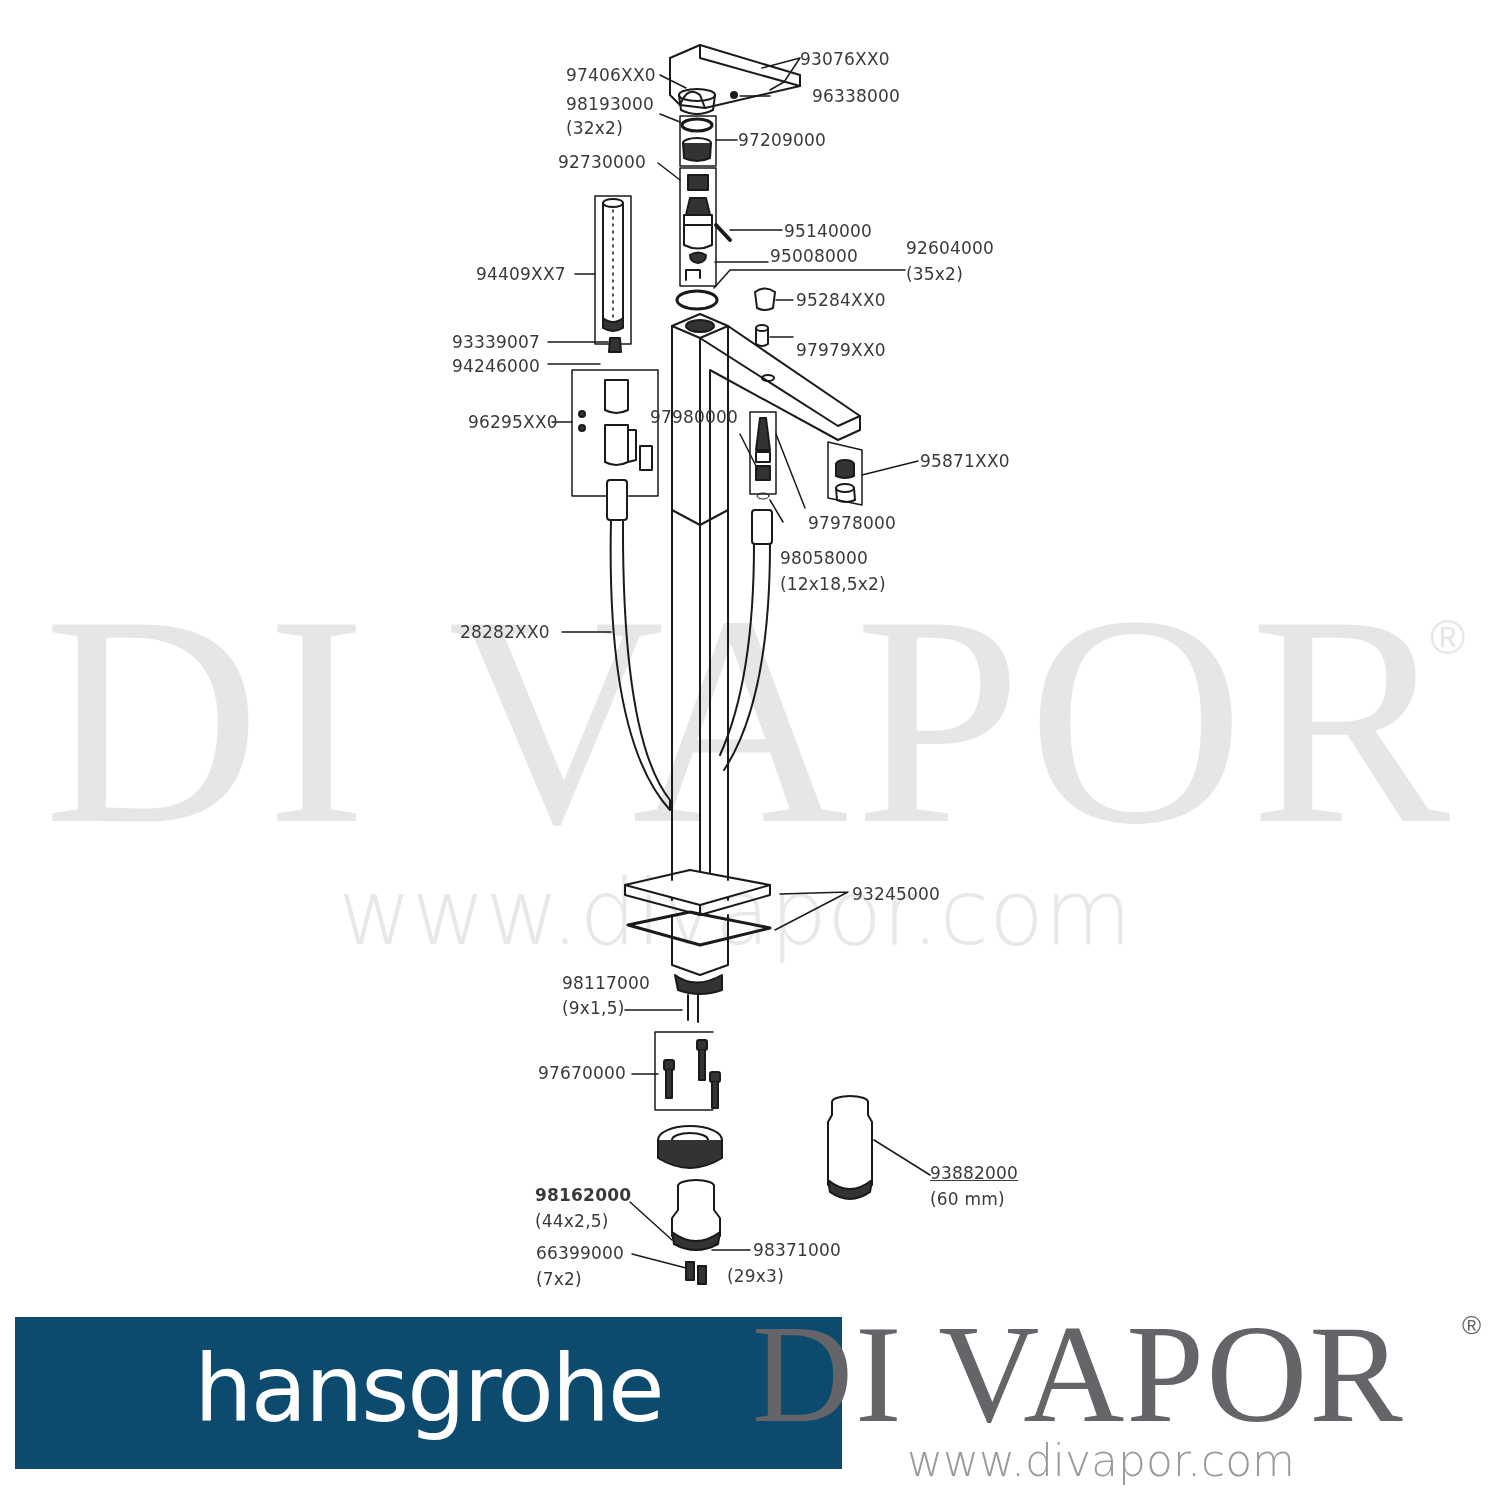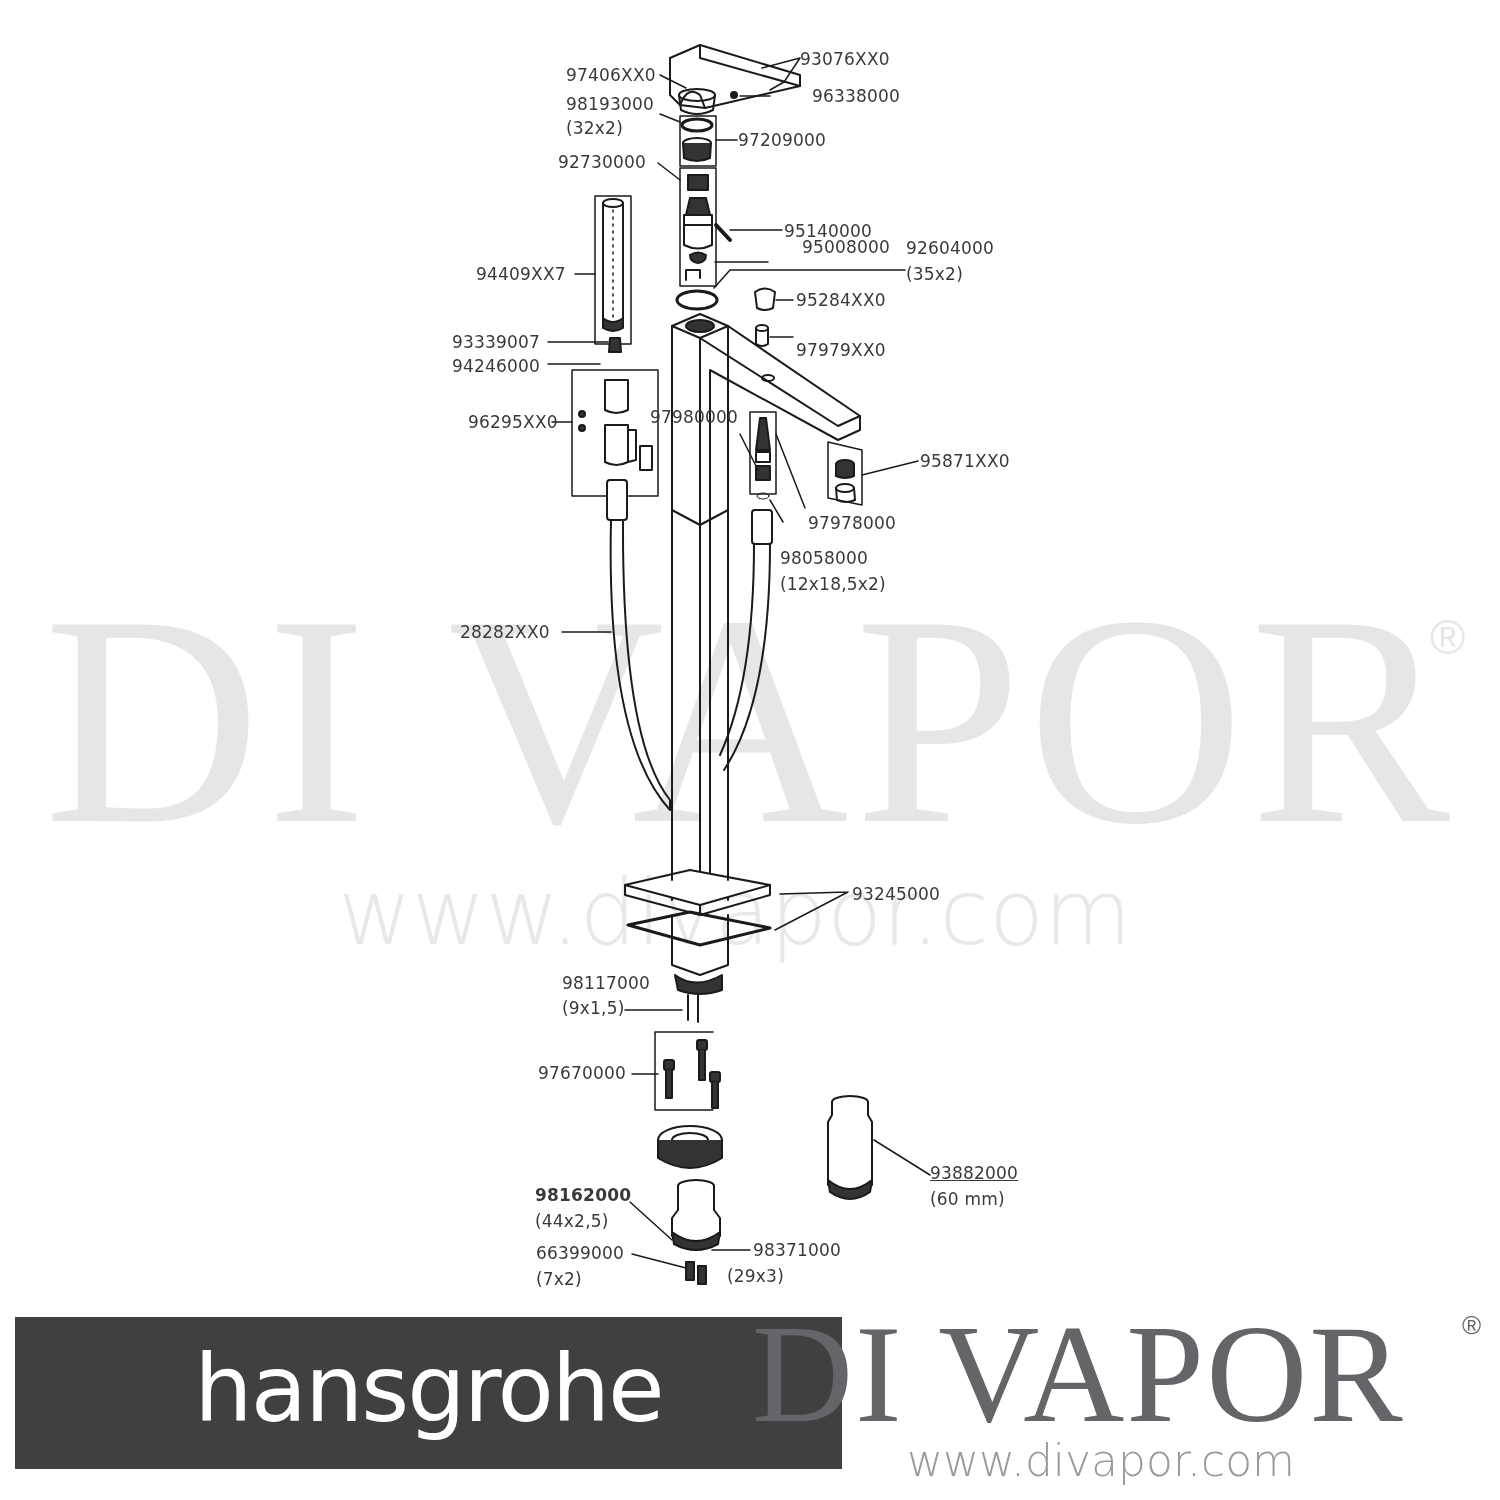--- a/index.html
+++ b/index.html
@@ -2,21 +2,21 @@
 <html><head>
 <meta charset="utf-8">
 <style>
   html, body { margin:0; padding:0; background:#ffffff; }
   #canvas { position:relative; width:1500px; height:1500px; overflow:hidden; background:#fff; font-family:"DejaVu Sans", sans-serif; }
   .wm-big { position:absolute; left:0; top:570px; width:1500px; text-align:center; font-family:"Liberation Serif", serif; font-size:300px; color:#e6e6e6; letter-spacing:6px; line-height:1; white-space:nowrap; }
   .wm-reg { position:absolute; left:1430px; top:610px; font-family:"Liberation Sans", sans-serif; font-size:48px; color:#e6e6e6; }
   .wm-url { position:absolute; left:0; top:860px; width:1470px; text-align:center; font-family:"DejaVu Sans", sans-serif; font-weight:200; font-size:90px; color:#e8e8e8; white-space:nowrap; }
   svg.drawing { position:absolute; left:0; top:0; }
   .lbl { position:absolute; font-family:"DejaVu Sans", sans-serif; font-size:17px; color:#3a3a3a; line-height:20px; white-space:nowrap; letter-spacing:0.2px; }
-  .hg-box { position:absolute; left:15px; top:1317px; width:827px; height:152px; background:#404040; }
+  .hg-box { position:absolute; left:15px; top:1317px; width:827px; height:152px; background:#0c4a6e; }
   .hg-text { position:absolute; left:0; top:8px; width:100%; text-align:center; color:#fff; font-family:"DejaVu Sans", sans-serif; font-size:92px; letter-spacing:-2px; line-height:130px; }
   .dv-title { position:absolute; left:752px; top:1300px; font-family:"Liberation Serif", serif; font-size:140px; color:#656569; letter-spacing:2px; line-height:1.05; white-space:nowrap; }
   .dv-reg { position:absolute; left:1462px; top:1310px; font-family:"Liberation Sans", sans-serif; font-size:26px; color:#656569; }
   .dv-url { position:absolute; left:907px; top:1435px; font-family:"DejaVu Sans", sans-serif; font-weight:200; font-size:44px; color:#9a9a9e; white-space:nowrap; }
 </style>
 </head>
 <body>
 
 <div id="canvas">
 
@@ -210,21 +210,21 @@
   <div class="lbl" style="left:566px;top:65px;">97406XX0</div>
   <div class="lbl" style="left:772px;top:86px;margin-left:40px;">96338000</div>
   <div class="lbl" style="left:566px;top:94px;">98193000</div>
   <div class="lbl" style="left:566px;top:118px;">(32x2)</div>
   <div class="lbl" style="left:738px;top:130px;">97209000</div>
   <div class="lbl" style="left:558px;top:152px;">92730000</div>
   <div class="lbl" style="left:784px;top:221px;">95140000</div>
   <div class="lbl" style="left:906px;top:238px;">92604000</div>
   <div class="lbl" style="left:906px;top:264px;">(35x2)</div>
   <div class="lbl" style="left:476px;top:264px;">94409XX7</div>
-  <div class="lbl" style="left:770px;top:237px;margin-left:32px;">95008000</div>
+  <div class="lbl" style="left:770px;top:246px;">95008000</div>
   <div class="lbl" style="left:796px;top:290px;">95284XX0</div>
   <div class="lbl" style="left:452px;top:332px;">93339007</div>
   <div class="lbl" style="left:796px;top:340px;">97979XX0</div>
   <div class="lbl" style="left:452px;top:356px;">94246000</div>
   <div class="lbl" style="left:456px;top:412px;margin-left:12px;">96295XX0</div>
   <div class="lbl" style="left:650px;top:407px;">97980000</div>
   <div class="lbl" style="left:920px;top:451px;">95871XX0</div>
   <div class="lbl" style="left:808px;top:513px;">97978000</div>
   <div class="lbl" style="left:780px;top:548px;">98058000</div>
   <div class="lbl" style="left:780px;top:574px;">(12x18,5x2)</div>

